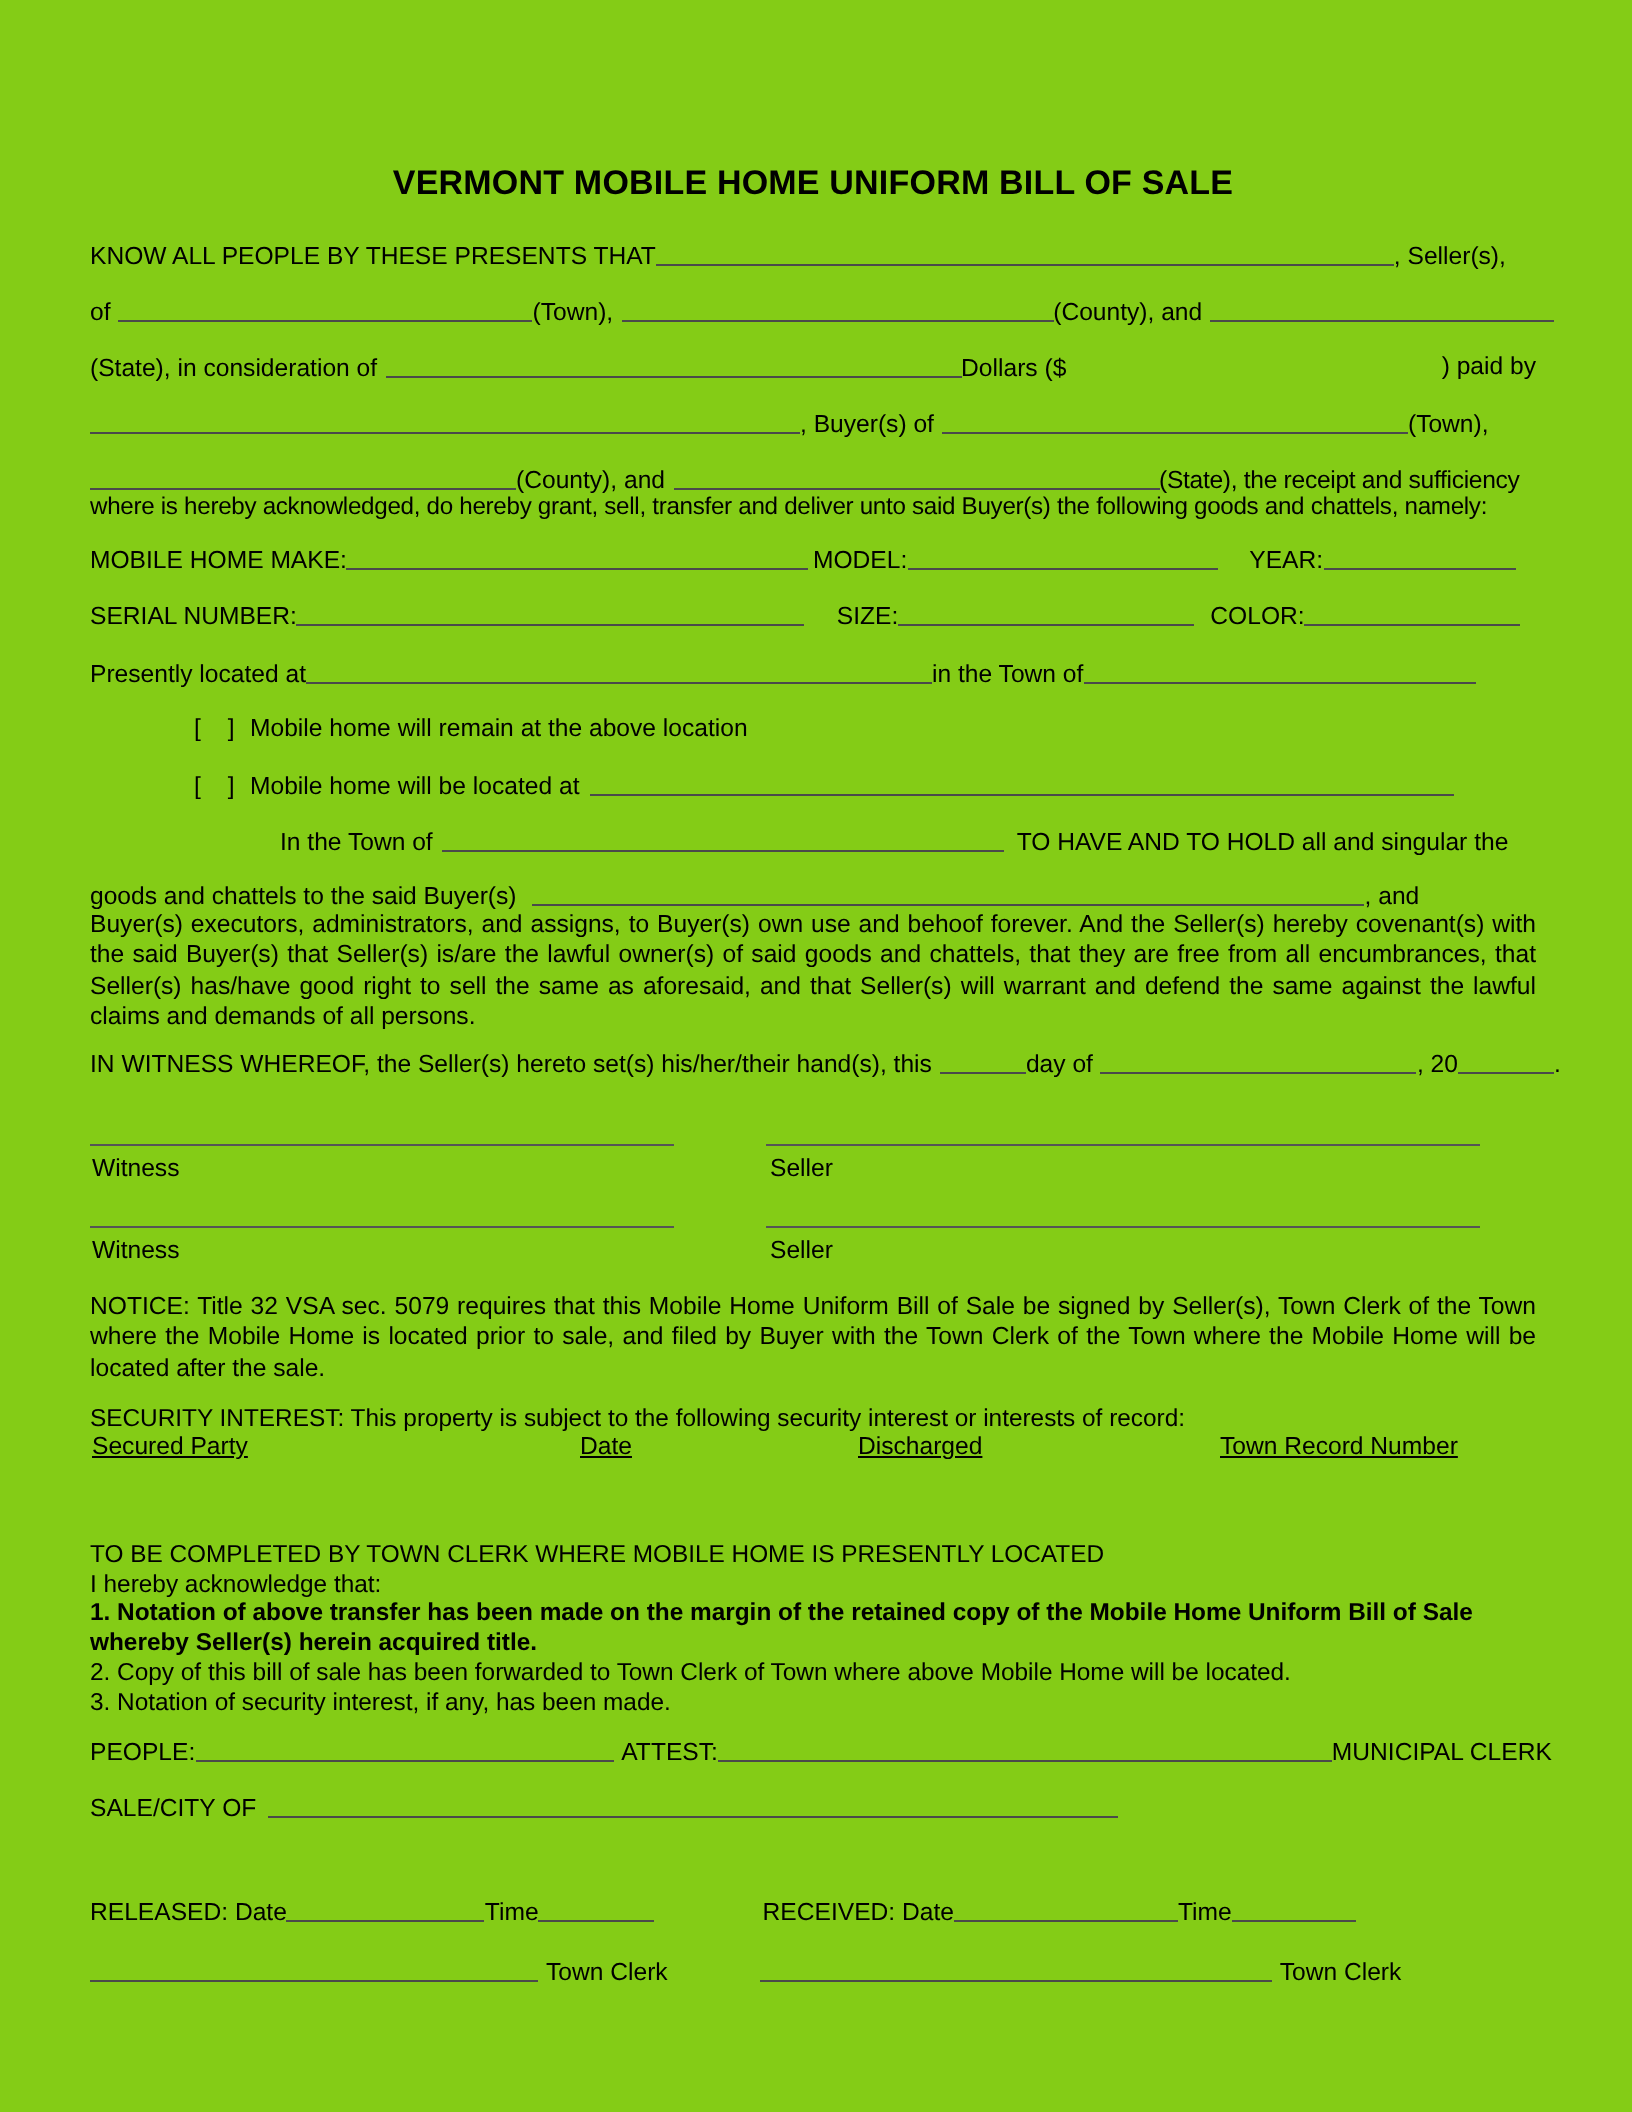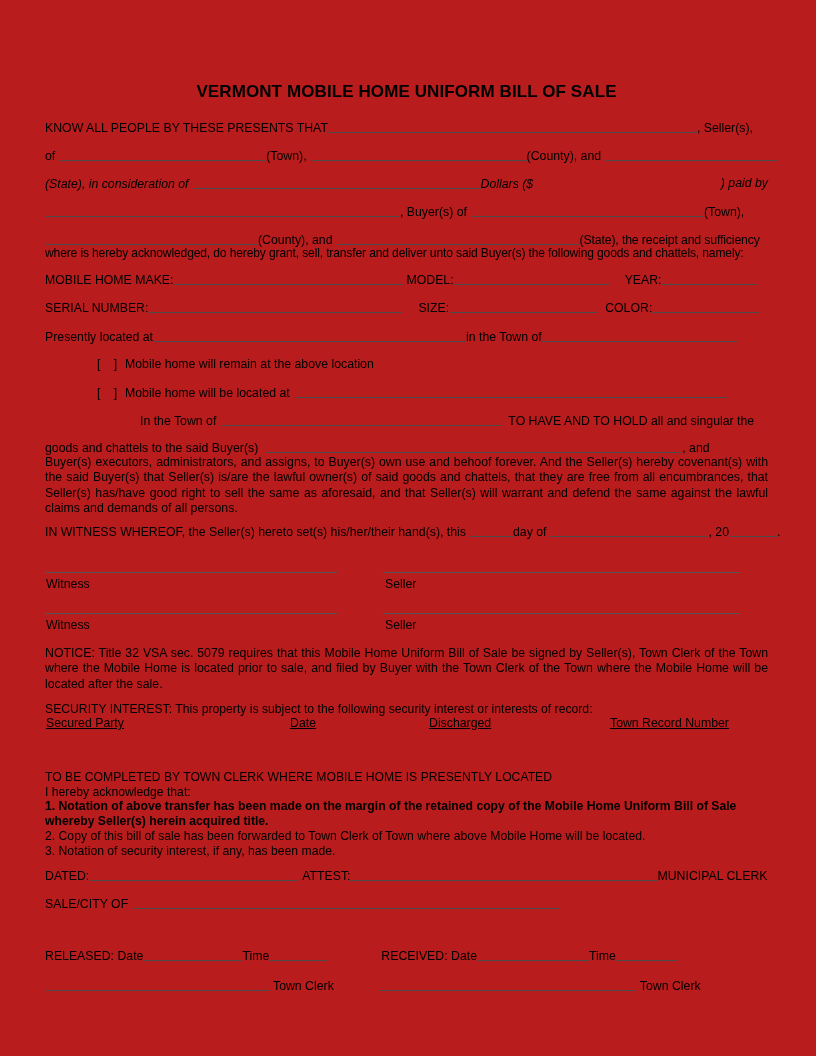--- a/index.html
+++ b/index.html
@@ -13,21 +13,21 @@
     position: relative;
     font-family: "Liberation Sans", sans-serif;
     color: #000000;
     -webkit-font-smoothing: none;
   }
   .page {
     position: absolute;
     left: 0; top: 0;
     width: 816px;
     height: 1056px;
-    background: #b91c1c;
+    background: #84cc16;
     overflow: hidden;
   }
   .content {
     position: absolute;
     left: 45px;
     top: 0;
     width: 723px;
   }
 
   
@@ -132,21 +132,21 @@
     <div class="doc-title">VERMONT MOBILE HOME UNIFORM BILL OF SALE</div>
 
     <div class="row" style="top:120px;">
       <span class="t">KNOW ALL PEOPLE BY THESE PRESENTS THAT</span><span class="fill" style="width:369px;"></span><span class="t">, Seller(s),</span>
     </div>
 
     <div class="row" style="top:148px;">
       <span class="t">of</span><span class="fill" style="width:207px;margin-left:4px;"></span><span class="t">(Town),</span><span class="fill" style="width:216px;margin-left:4px;"></span><span class="t">(County), and</span><span class="fill" style="width:172px;margin-left:4px;"></span>
     </div>
 
-    <div class="row" style="top:176px;font-style:italic;">
+    <div class="row" style="top:176px;">
       <span class="t">(State), in consideration of</span><span class="fill" style="width:288px;margin-left:4px;"></span><span class="t">Dollars ($</span><span class="fill" style="width:0px;"></span><span class="t" style="float:right;">) paid by</span>
     </div>
 
     <div class="row" style="top:204px;">
       <span class="fill" style="width:355px;"></span><span class="t">, Buyer(s) of</span><span class="fill" style="width:233px;margin-left:4px;"></span><span class="t">(Town),</span>
     </div>
 
     <div class="row" style="top:232px;">
       <span class="fill" style="width:213px;"></span><span class="t">(County), and</span><span class="fill" style="width:243px;margin-left:4px;"></span><span class="t tight">(State), the receipt and sufficiency</span>
     </div>
@@ -205,21 +205,21 @@
     <div class="ulab" style="left:384px; top:716px;">Discharged</div>
     <div class="ulab" style="left:565px; top:716px;">Town Record Number</div>
 
     <div class="row" style="top:770px;font-size:12.2px;">TO BE COMPLETED BY TOWN CLERK WHERE MOBILE HOME IS PRESENTLY LOCATED</div>
     <div class="row" style="top:785px;font-size:12.2px;">I hereby acknowledge that:</div>
     <div class="para-left" style="top:799px;font-size:12.2px;font-weight:bold;">1.   Notation of above transfer has been made on the margin of the retained copy of the Mobile Home Uniform Bill of Sale whereby Seller(s) herein acquired title.</div>
     <div class="row" style="top:829px;font-size:12.2px;">2.    Copy of this bill of sale has been forwarded to Town Clerk of Town where above Mobile Home will be located.</div>
     <div class="row" style="top:844px;font-size:12.2px;">3.    Notation of security interest, if any, has been made.</div>
 
     <div class="row" style="top:868px;">
-      <span class="t">DATED:</span><span class="fill" style="width:209px;"></span><span class="t" style="margin-left:4px;">ATTEST:</span><span class="fill" style="width:307px;"></span><span class="t">MUNICIPAL CLERK</span>
+      <span class="t">PEOPLE:</span><span class="fill" style="width:209px;"></span><span class="t" style="margin-left:4px;">ATTEST:</span><span class="fill" style="width:307px;"></span><span class="t">MUNICIPAL CLERK</span>
     </div>
 
     <div class="row" style="top:896px;">
       <span class="t">SALE/CITY OF</span><span class="fill" style="width:425px;margin-left:6px;"></span>
     </div>
 
     <div class="row" style="top:948px;">
       <span class="t">RELEASED:  Date</span><span class="fill" style="width:99px;"></span><span class="t">Time</span><span class="fill" style="width:58px;"></span><span class="t" style="margin-left:54px;">RECEIVED:  Date</span><span class="fill" style="width:112px;"></span><span class="t">Time</span><span class="fill" style="width:62px;"></span>
     </div>
 

